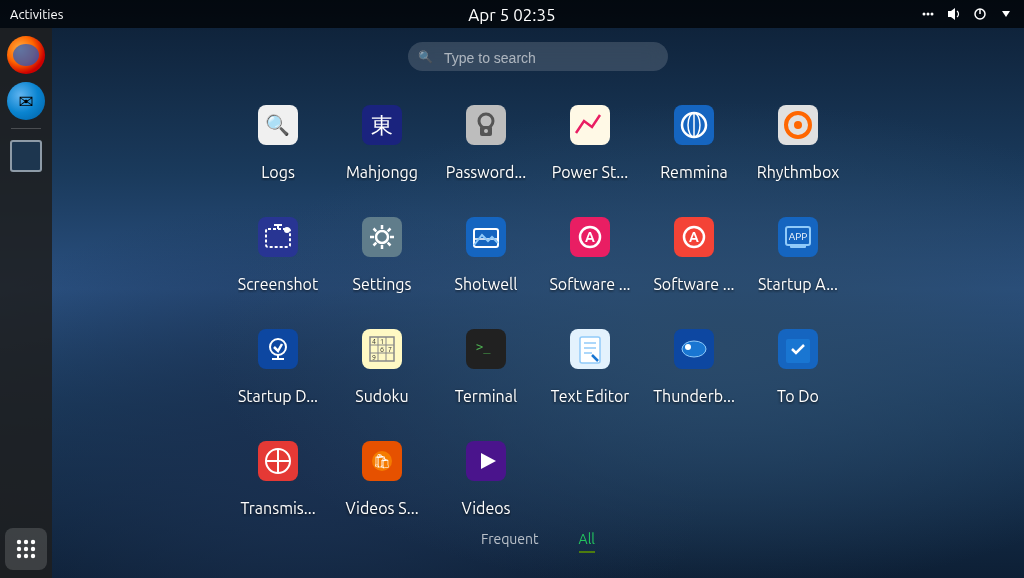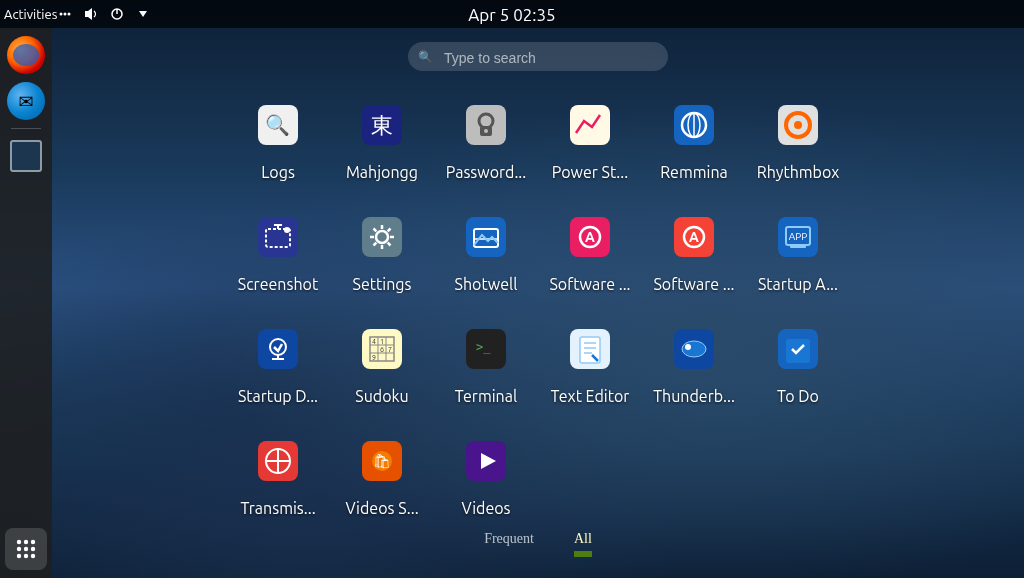--- a/index.html
+++ b/index.html
@@ -24,22 +24,22 @@
     }
 
     
     .top-panel {
       position: absolute;
       top: 0; left: 0; right: 0;
       height: 28px;
       background: rgba(0,0,0,0.7);
       display: flex;
       align-items: center;
-      justify-content: flex-start;
-      padding: 0 4px;
+      justify-content: space-between;
+      padding: 0 10px;
       z-index: 100;
       color: white;
       font-size: 13px;
     }
 
     .panel-left {
       display: flex;
       align-items: center;
       gap: 8px;
     }
@@ -219,22 +219,22 @@
     }
 
     .tab-item {
       color: rgba(255,255,255,0.7);
       font-size: 14px;
       cursor: pointer;
       padding-bottom: 4px;
     }
 
     .tab-item.active {
-      color: #fef9c3;
-      border-bottom: 6px solid #4d7c0f;
+      color: #22c55e;
+      border-bottom: 2px solid #4d7c0f;
     }
 
     
     .workspace-icon {
       width: 32px; height: 32px;
       border: 2px solid rgba(255,255,255,0.5);
       border-radius: 3px;
       background: rgba(30,60,90,0.8);
     }
   </style>
@@ -548,21 +548,21 @@
     <div class="app-icon">
       <svg width="40" height="40" viewBox="0 0 40 40">
             <rect width="40" height="40" rx="8" fill="#4a148c"></rect>
             <polygon points="15,12 15,28 30,20" fill="white"></polygon>
           </svg>
     </div>
     <span class="app-label">Videos</span>
   </div>
     </div>
 
-  <div style="position:relative;display:flex;align-items:flex-end;margin-top:6px;width:640px;font-family:Liberation Serif, serif;">
+  <div style="position:relative;display:flex;align-items:flex-end;margin-top:6px;width:640px;">
     <div class="bottom-tabs" style="margin:0 auto;" id="tabs-container">
     <div class="tab-item">Frequent</div>
         <div class="tab-item active">All</div>
       </div>
 
   </div>
 
 </div>
 
 </body></html>

